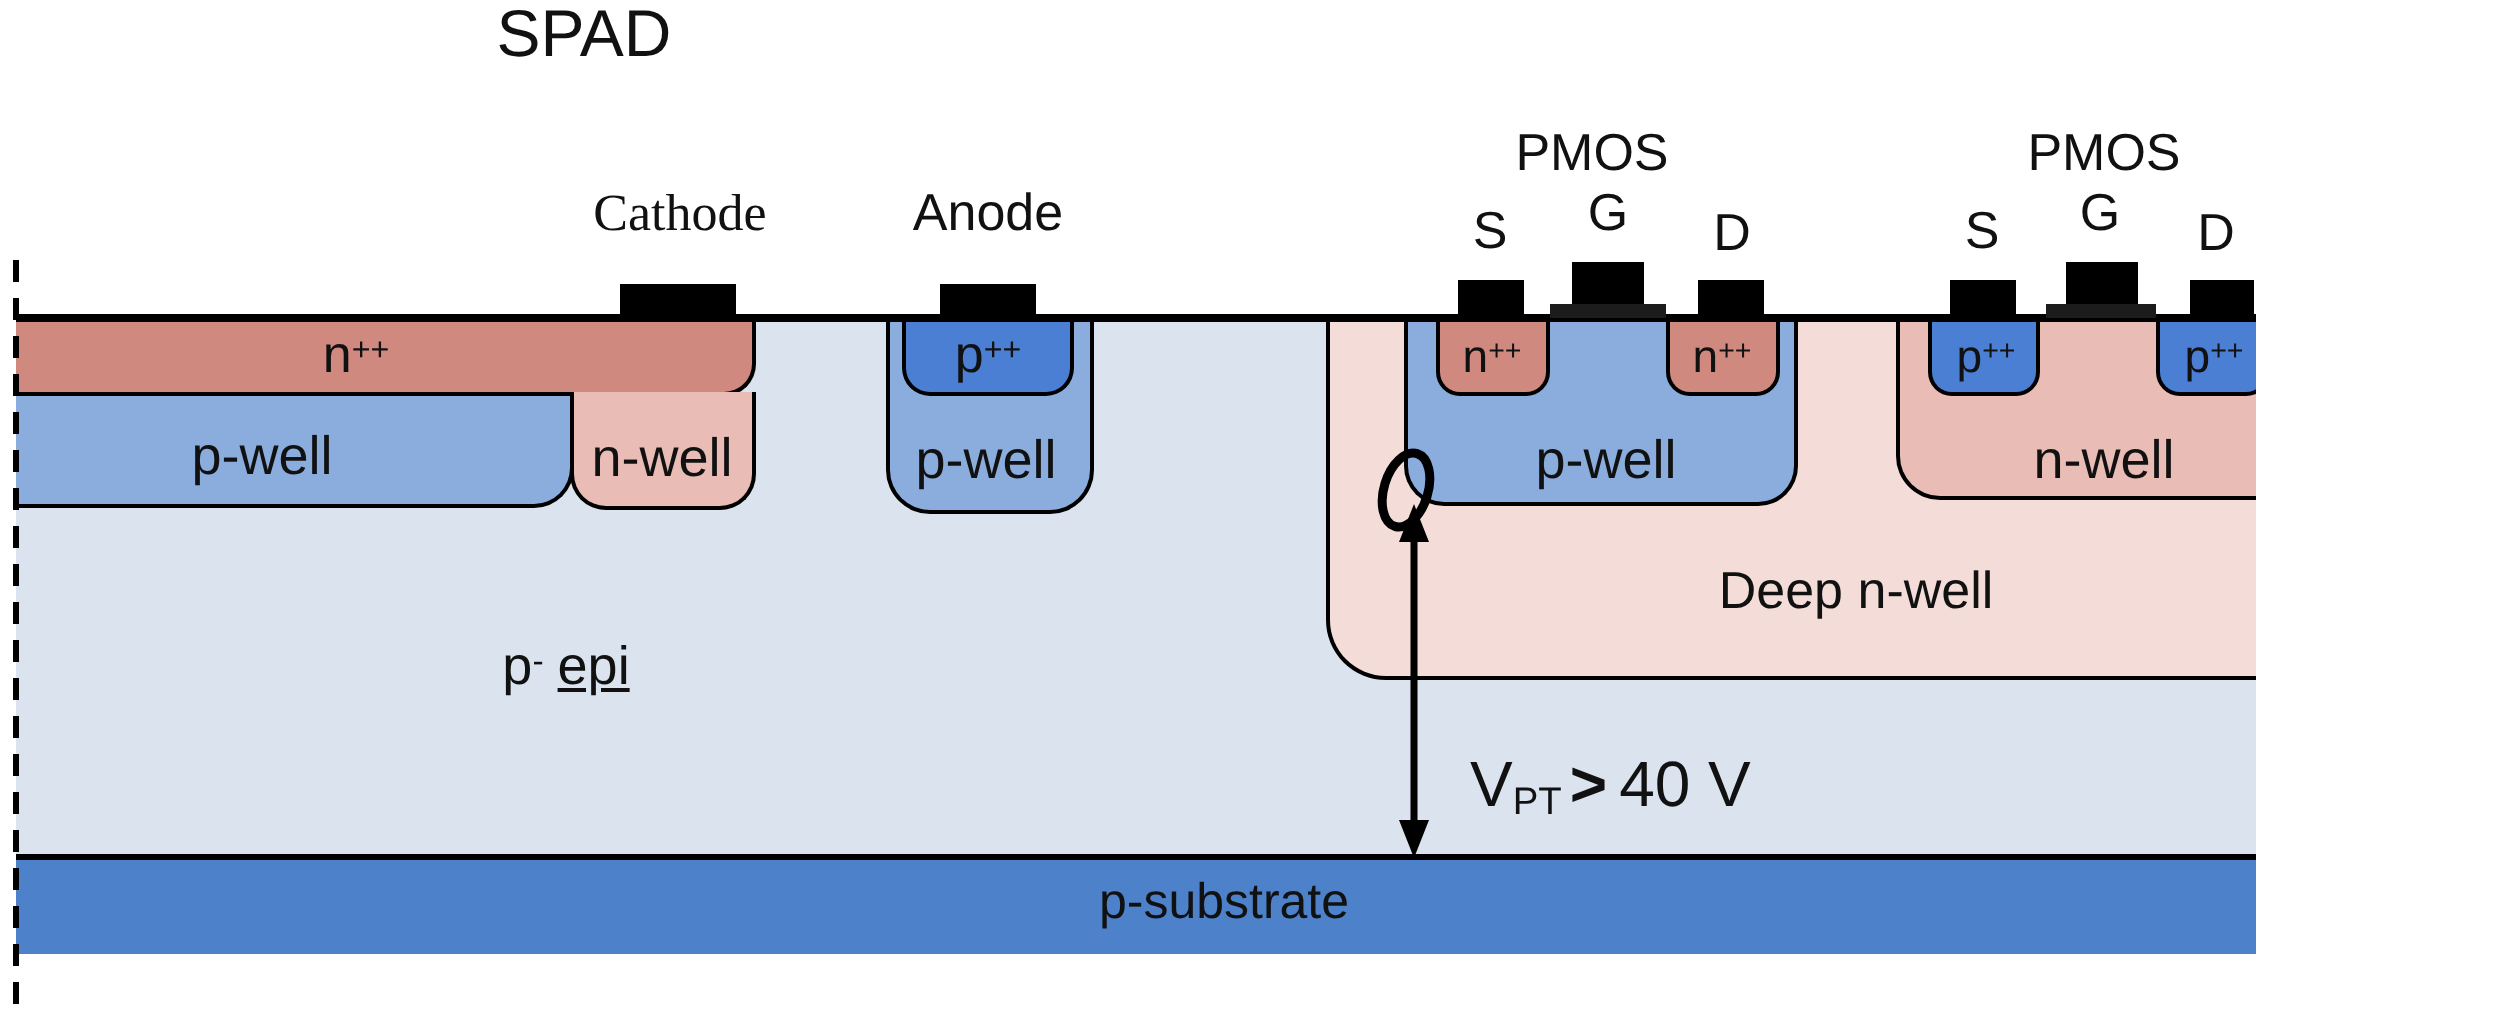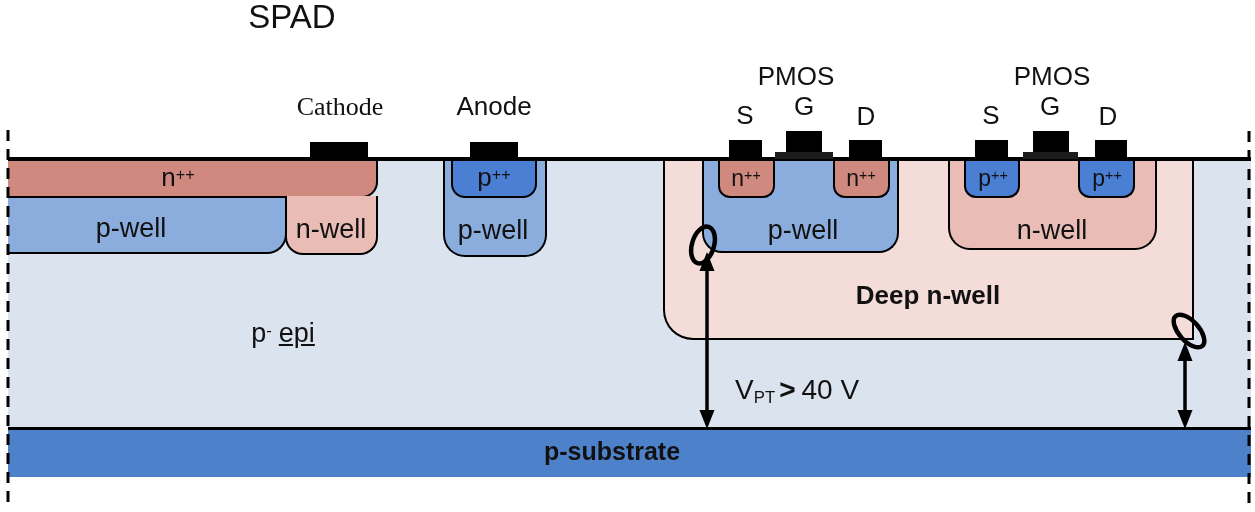--- a/index.html
+++ b/index.html
@@ -1,30 +1,30 @@
 <!DOCTYPE html>
 <html><head>
 <meta charset="utf-8">
 <style>
   html,body{margin:0;padding:0;background:#ffffff;}
   .canvas{
-    position:relative;width:1255px;height:512px;background:#ffffff;overflow:hidden;
+    position:relative;width:1128px;height:512px;background:#ffffff;overflow:hidden;
     font-family:"Liberation Sans",sans-serif;color:#111;
   }
   .region{position:absolute;box-sizing:border-box;}
   .outlined{border:2px solid #000;border-top:none;}
   .contact{position:absolute;background:#000;}
   .lbl{position:absolute;transform:translateX(-50%);white-space:nowrap;line-height:1.05;}
   .t-big{font-size:33px;}
   .t-med{font-size:26px;}
   .t-reg{font-size:27px;}
   .t-sm{font-size:23px;}
-  .bold{font-weight:bold;}
+  .bold{font-weight:normal;}
   .lbl sup{font-size:0.62em;vertical-align:6px;letter-spacing:0;}
-  .volt{position:absolute;font-size:28px;white-space:nowrap;}
+  .volt{position:absolute;font-size:32px;white-space:nowrap;}
   .volt sub{font-size:0.6em;vertical-align:-4px;}
   .volt .cmp{font-weight:bold;margin:0 6px 0 4px;}
   .overlay{position:absolute;left:0;top:0;pointer-events:none;}
   .surface{position:absolute;background:#000;}
 </style>
 </head>
 <body>
 
 <div class="canvas">
 

